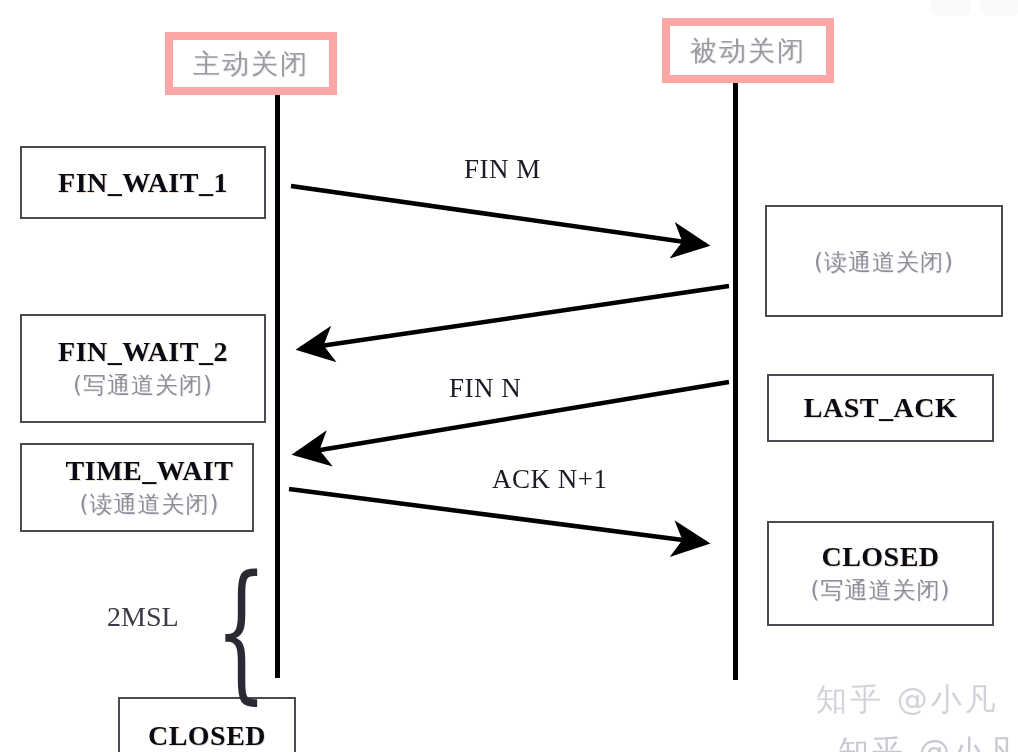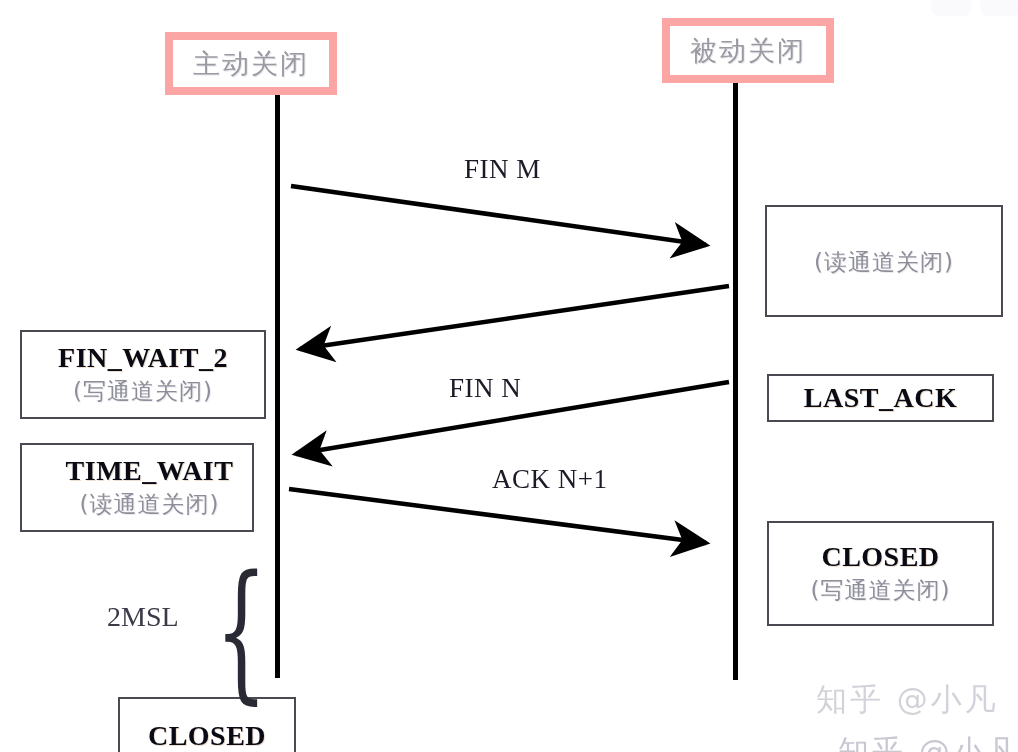--- a/index.html
+++ b/index.html
@@ -140,40 +140,43 @@
   </div>
 
   <div class="lifeline-head" style="left:662px; top:18px; width:172px; height:65px;">
     <span>被动关闭</span>
   </div>
 
   <div class="lifeline" style="left:275px; top:95px; height:583px;"></div>
 
   <div class="lifeline" style="left:733px; top:83px; height:597px;"></div>
 
-
-  <div class="state-box" style="left:20px; top:330px; width:246px; height:89px;">
+  <div class="state-box" style="left:20px; top:146px; width:246px; height:73px;">
+    <span class="state-name">FIN_WAIT_1</span>
+  </div>
+
+  <div class="state-box" style="left:20px; top:314px; width:246px; height:109px;">
     <span class="state-name">FIN_WAIT_2</span>
     <span class="state-sub">(写通道关闭)</span>
   </div>
 
   <div class="state-box" style="left:20px; top:443px; width:234px; height:89px;padding-left:31px;">
     <span class="state-name">TIME_WAIT</span>
     <span class="state-sub">(读通道关闭)</span>
   </div>
 
   <div class="state-box" style="left:118px; top:697px; width:178px; height:78px;">
     <span class="state-name">CLOSED</span>
   </div>
 
   <div class="state-box" style="left:765px; top:205px; width:238px; height:112px;">
     <span class="state-sub">(读通道关闭)</span>
   </div>
 
-  <div class="state-box" style="left:767px; top:374px; width:227px; height:48px;">
+  <div class="state-box" style="left:767px; top:374px; width:227px; height:68px;">
     <span class="state-name">LAST_ACK</span>
   </div>
 
   <div class="state-box" style="left:767px; top:521px; width:227px; height:105px;">
     <span class="state-name">CLOSED</span>
     <span class="state-sub">(写通道关闭)</span>
   </div>
 
   <svg id="arrow-layer" viewBox="0 0 1018 752" xmlns="http://www.w3.org/2000/svg">
     <defs>

